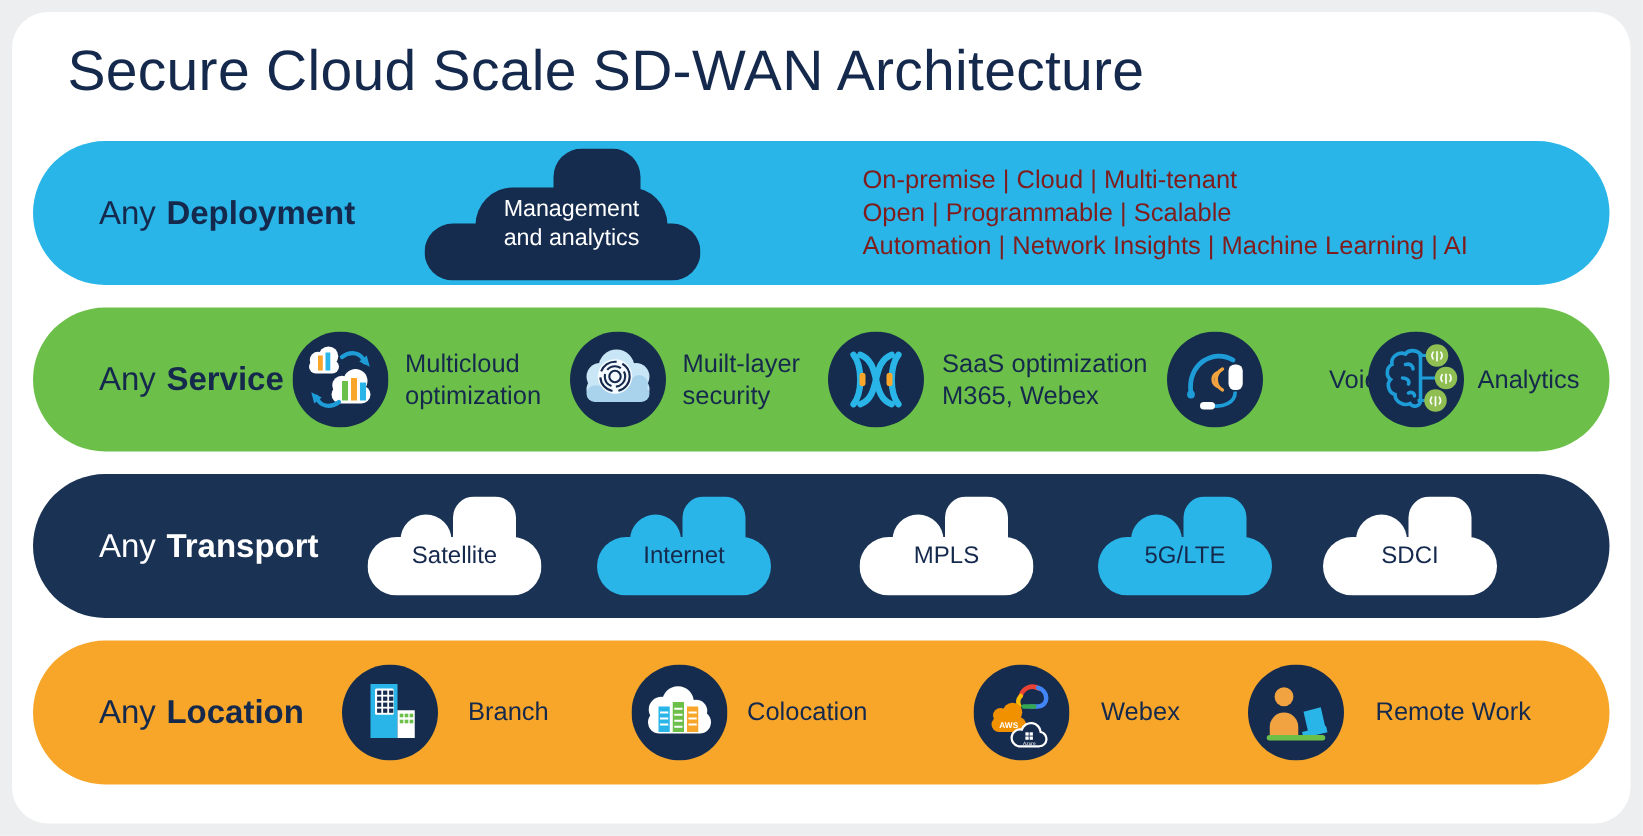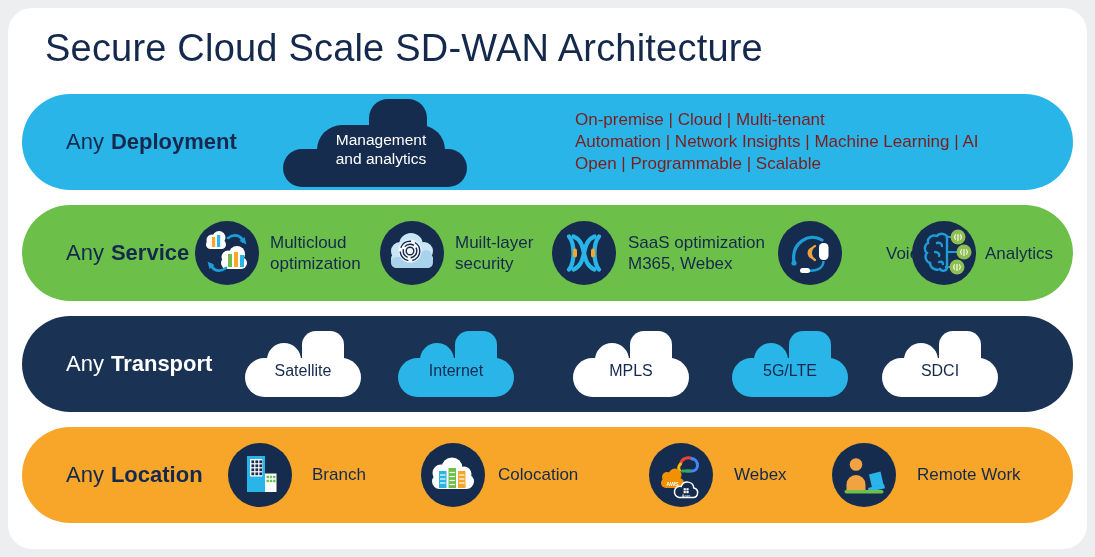--- a/index.html
+++ b/index.html
@@ -51,22 +51,22 @@
         </g>
       </svg>
       <div class="mgmt-text">
         <div>Management</div>
         <div>and analytics</div>
       </div>
     </div>
 
     <div class="features">
       <div>On-premise | Cloud | Multi-tenant</div>
+      <div>Open | Programmable | Scalable</div>
       <div>Automation | Network Insights | Machine Learning | AI</div>
-      <div>Open | Programmable | Scalable</div>
     </div>
   </div>
 
   <div class="band b2">
     <div class="band-label">
         <span>Any</span>
         <b>Service</b>
       </div>
 
     <svg class="icon" style="left:173px" viewBox="0 0 64 64">

